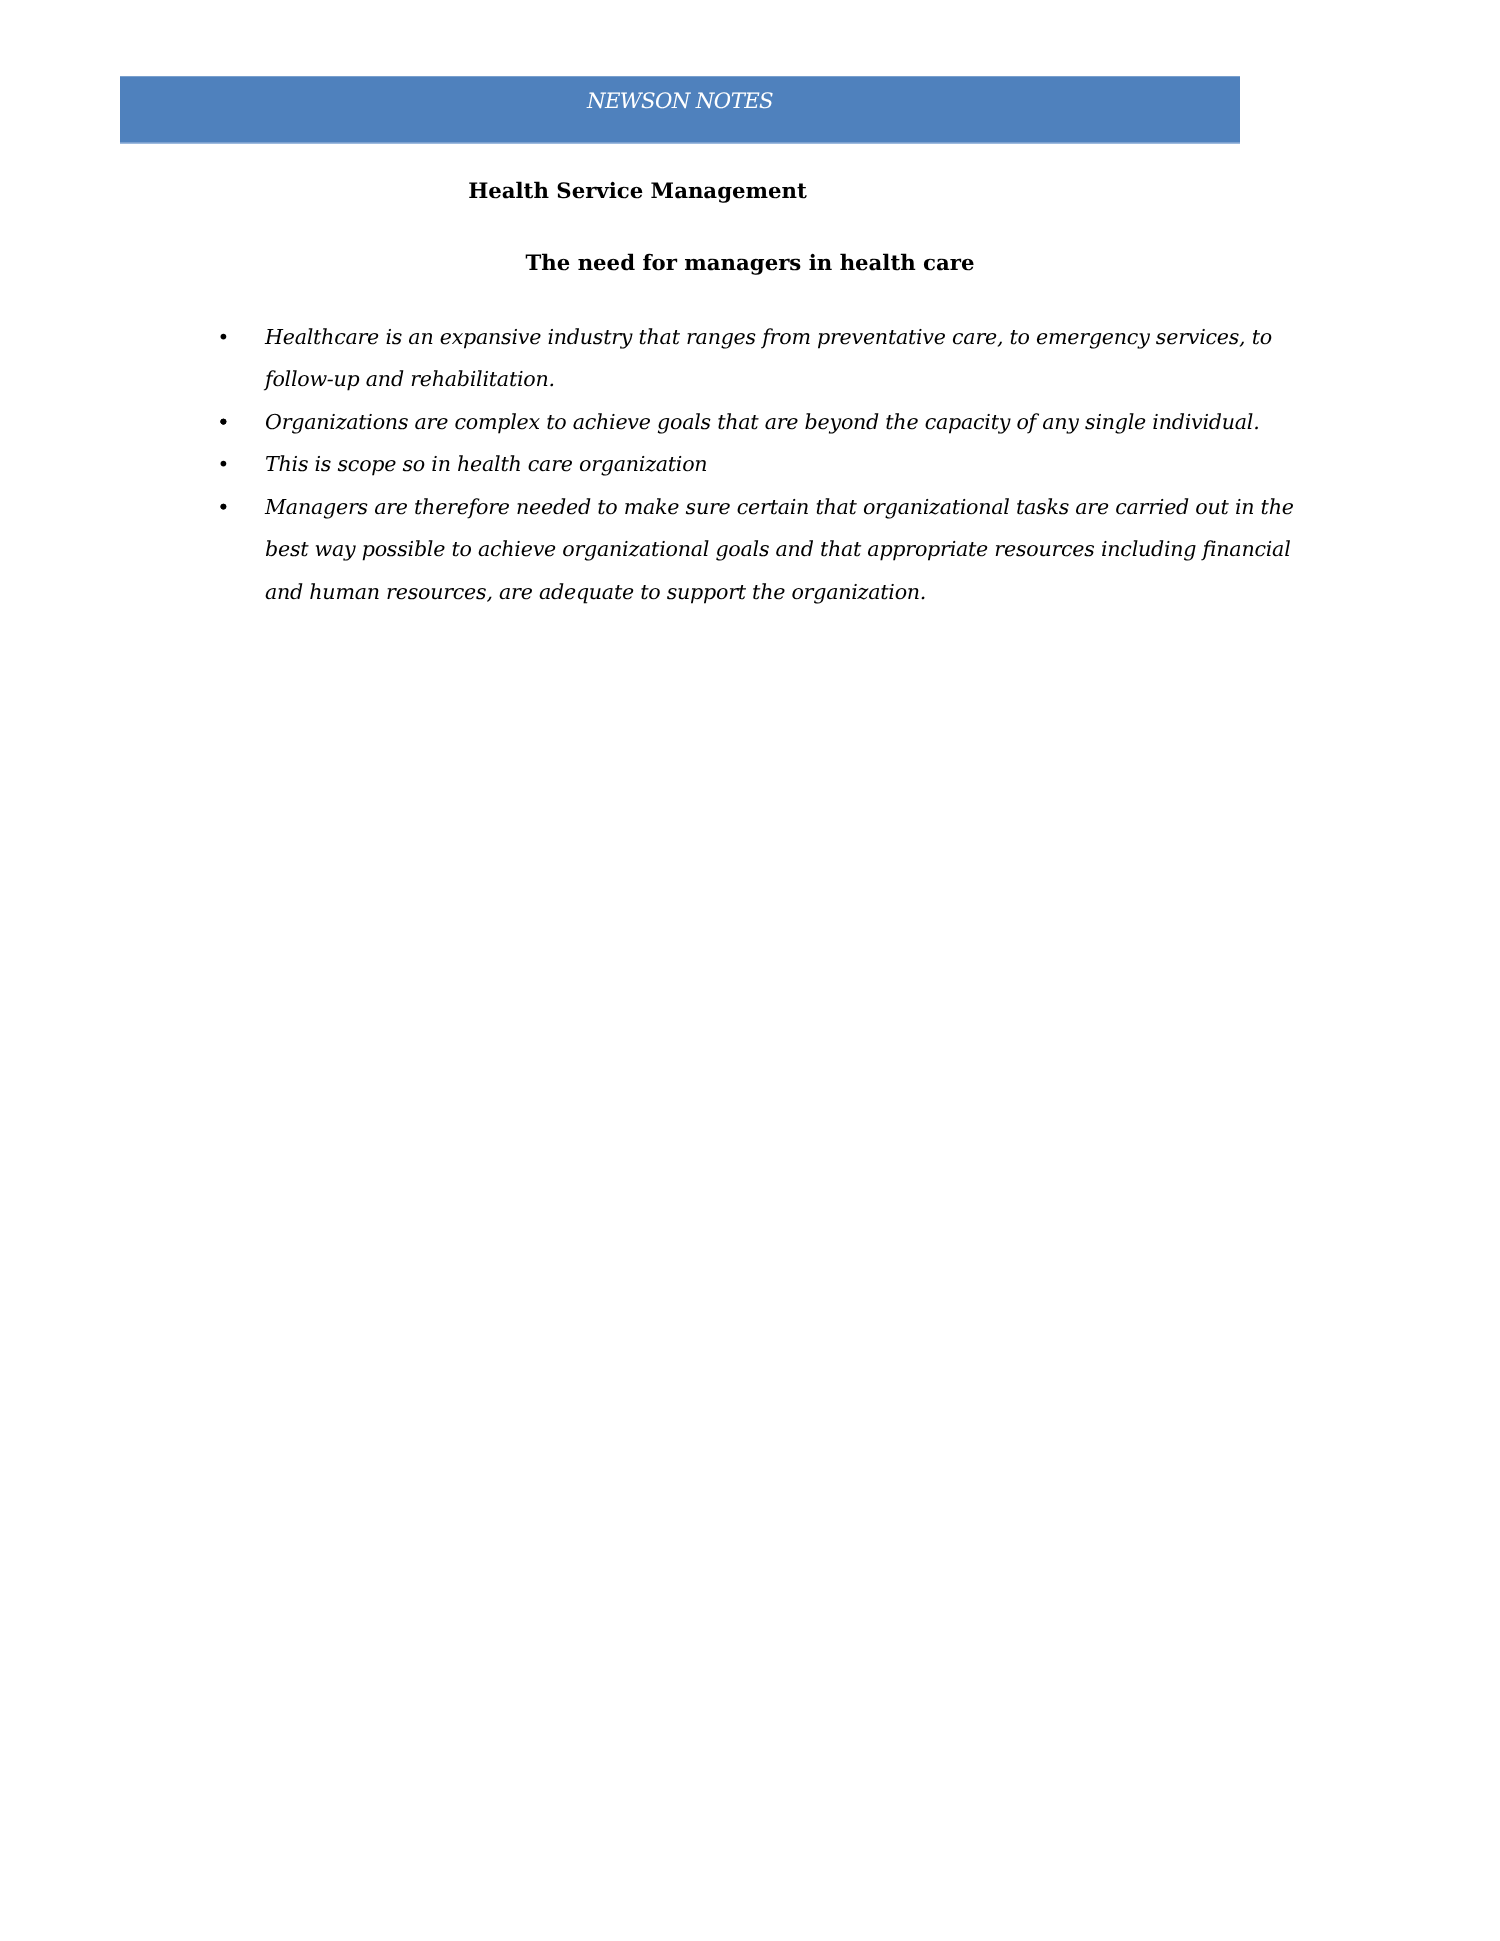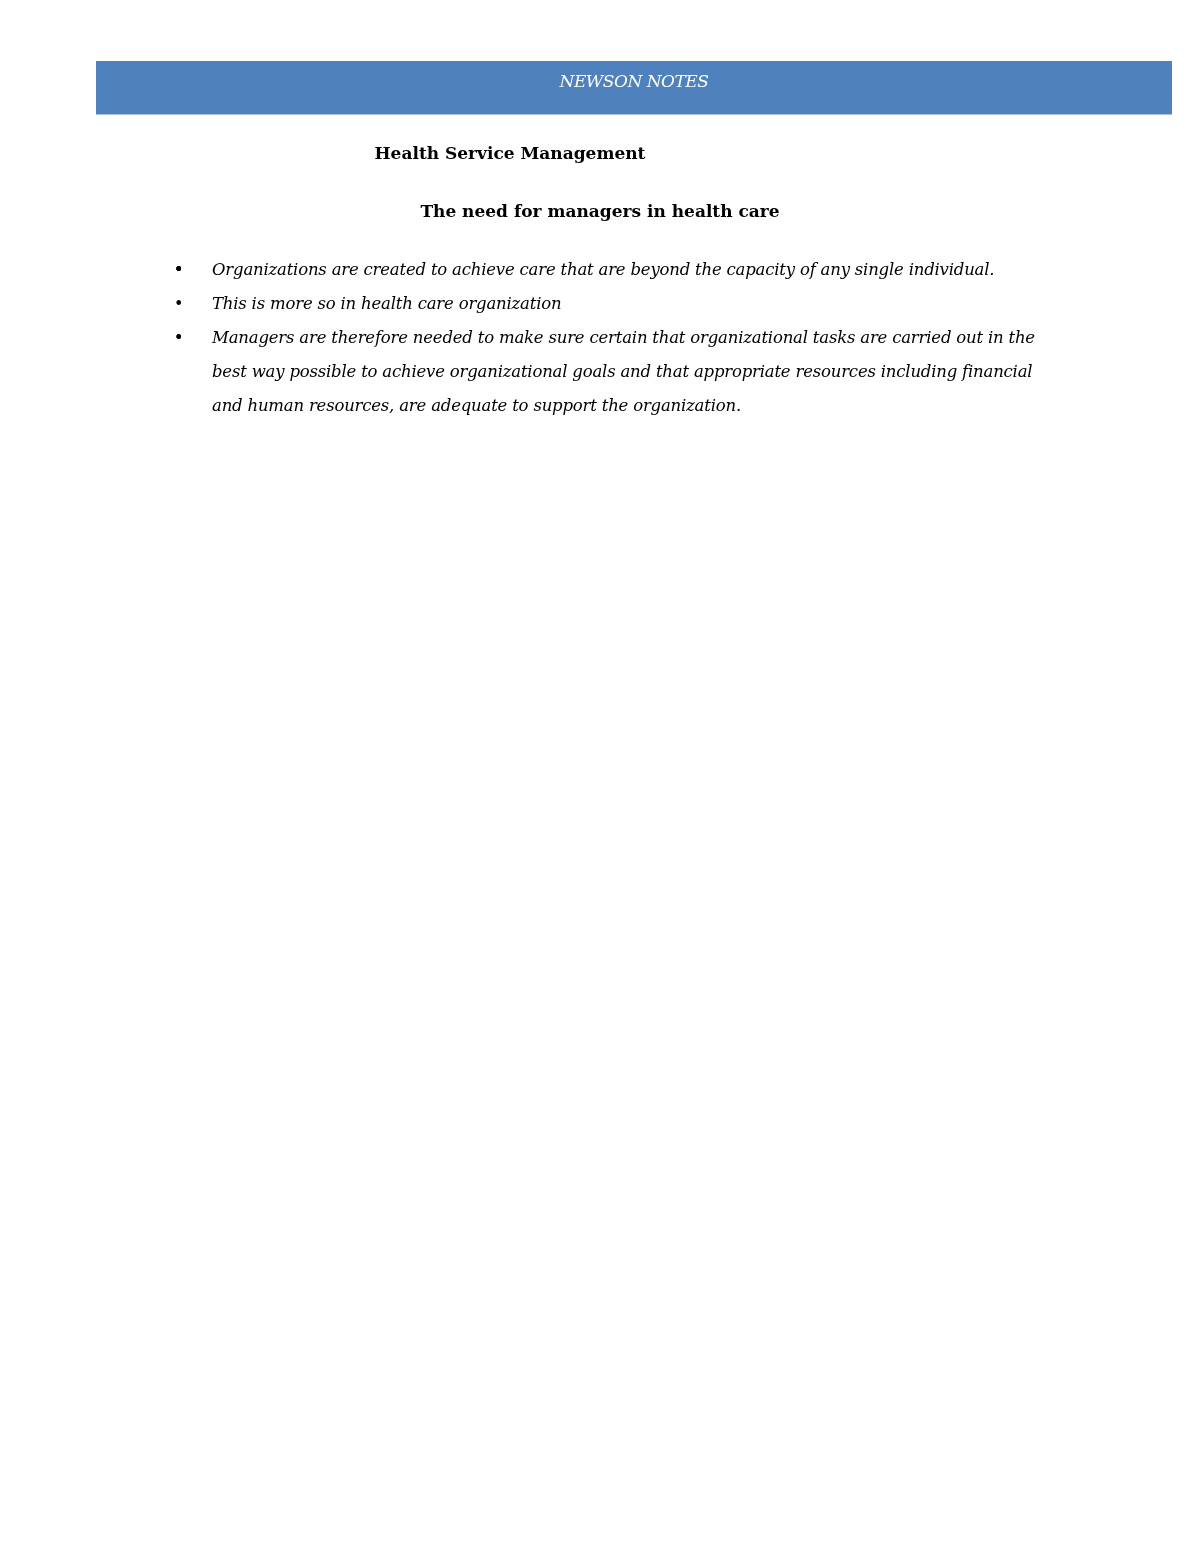--- a/index.html
+++ b/index.html
@@ -1,18 +1,18 @@
 <!DOCTYPE html>
 <html><head>
   <meta charset="utf-8">
   <style>
     html, body { margin: 0; padding: 0; background: #ffffff; }
     body { width: 1200px; height: 1553px; position: relative; overflow: hidden;
            font-family: "DejaVu Serif", serif; color: #000; }
-    .header-bar { position: absolute; left: 96px; top: 61px; width: 1076px; height: 53px;
+    .header-bar { position: absolute; left: 96px; top: 61px; width: 896px; height: 53px;
                   background: #4f81bd; border-bottom: 1px solid #a9c2e3; }
     .header-title { position: absolute; left: 0; right: 0; top: 10px; text-align: center;
                     color: #ffffff; font-style: italic; font-size: 17px; letter-spacing: -0.5px;
                     font-family: "DejaVu Serif", serif; }
     .doc-title { position: absolute; left: 0; width: 1020px; top: 143px; text-align: center;
                  font-weight: bold; font-size: 17px; }
     .doc-subtitle { position: absolute; left: 0; width: 1200px; top: 201px; text-align: center;
                     font-weight: bold; font-size: 17px; }
     .bullets { position: absolute; left: 170px; top: 253px; width: 880px; margin: 0; padding: 0;
                list-style: none; }
@@ -26,34 +26,35 @@
 <div class="header-bar">
   <div class="header-title">NEWSON NOTES</div>
 </div>
 
 <div class="doc-title">Health Service Management</div>
 <div class="doc-subtitle">The need for managers in health care</div>
 
 <ul class="bullets">
   <li class="bullet-item">
     <span class="bullet-dot">•</span>
+    <span>Healthcare is an expansive industry that ranges from preventative care, to emergency services, to follow-up and rehabilitation.</span>
   </li>
   <li class="bullet-item">
     <span class="bullet-dot">•</span>
   </li>
   <li class="bullet-item">
     <span class="bullet-dot">•</span>
   </li>
   <li class="bullet-item">
     <span class="bullet-dot">•</span>
-    <span>Organizations are created to achieve care that are beyond the capacity of any single individual.</span>
+    <span>Organizations are complex to achieve goals that are beyond the capacity of any single individual.</span>
   </li>
   <li class="bullet-item">
     <span class="bullet-dot">•</span>
-    <span>This is more so in health care organization</span>
+    <span>This is scope so in health care organization</span>
   </li>
   <li class="bullet-item">
     <span class="bullet-dot">•</span>
   </li>
   <li class="bullet-item">
     <span class="bullet-dot">•</span>
     <span>Managers are therefore needed to make sure certain that organizational tasks are carried out in the best way possible to achieve organizational goals and that appropriate resources including financial and human resources, are adequate to support the organization.</span>
   </li>
 </ul>
 

